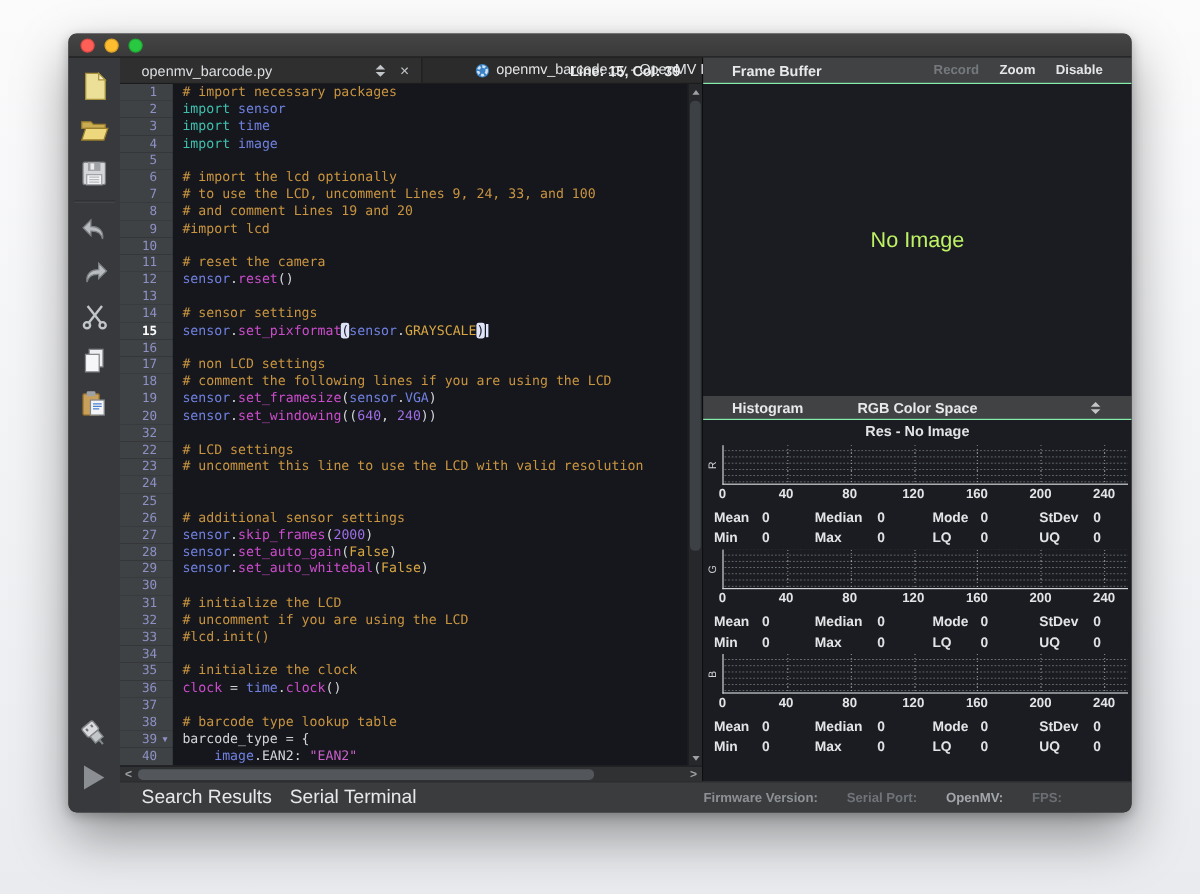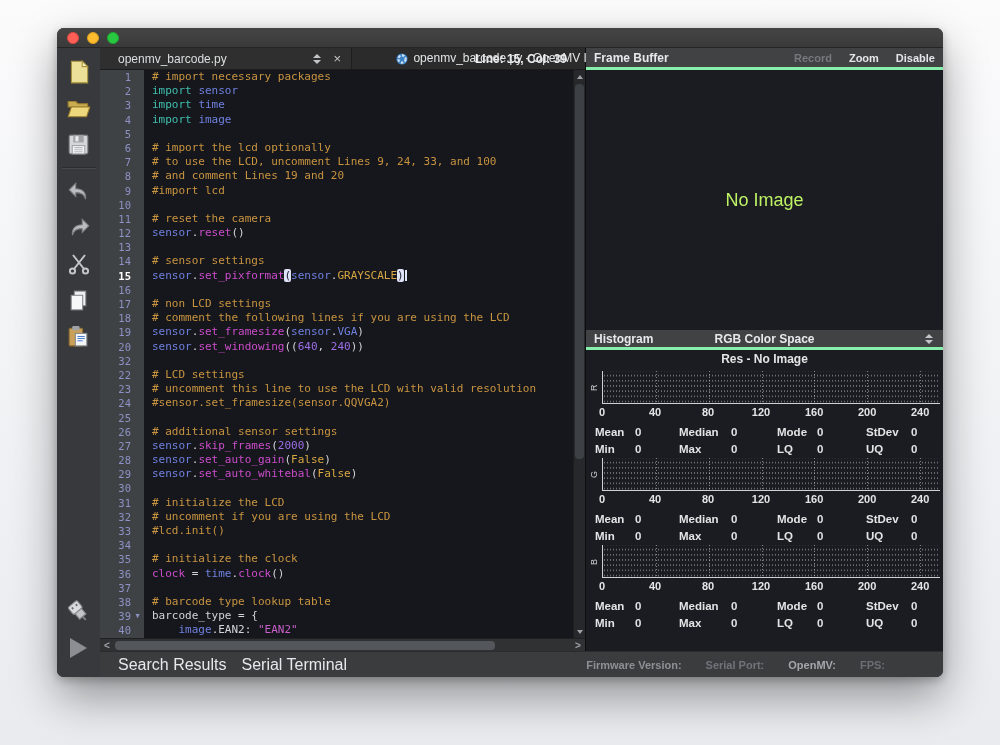--- a/index.html
+++ b/index.html
@@ -98,22 +98,22 @@
     display:flex; align-items:center; justify-content:center; color:#9fa2a5;
     font-size:10px; font-weight:bold; }
   .hscroll .arr.left { left:0; } .hscroll .arr.right { right:0; }
   .h-thumb { position:absolute; top:1.5px; bottom:1.5px; left:15px;
     width:calc(100% - 105px); background:#53565b; border-radius:4px; }
 
   
   .right-panel { width:358px; flex:0 0 358px; display:flex; flex-direction:column;
     border-left:1px solid #0d0e10; }
   .panel-header { height:22px; flex:0 0 22px; background:#404244; display:flex;
-    align-items:center; padding:0 8px; position:relative;
-    border-bottom:3px solid #86efac; }
+    align-items:center; padding:0 24px; position:relative;
+    border-bottom:1px solid #86efac; }
   .panel-title { font-size:12px; font-weight:bold; color:#e6e8ea; }
   .fb-buttons { margin-left:auto; display:flex; gap:17px; }
   .fb-btn { font-size:11px; font-weight:bold; color:#e4e6e8; }
   .fb-btn.disabled { color:#76797c; }
   .fb-canvas { height:260px; flex:0 0 260px; background:#1a1c21; display:flex;
     align-items:center; justify-content:center; }
   .no-image { font-size:18px; color:#bef264; }
 
   .hist-header { height:20px; flex:0 0 20px; }
   .hist-combo-label { position:absolute; left:0; right:0; text-align:center;
@@ -281,21 +281,21 @@
                 <div class="code-row"><div class="gutter-cell"><span class="ln">14</span><span class="fold"></span></div><div class="code-cell"><span class="tk-c"># sensor settings</span></div></div>
                 <div class="code-row"><div class="gutter-cell"><span class="ln ln-current">15</span><span class="fold"></span></div><div class="code-cell"><span class="tk-o">sensor</span><span class="tk-w">.</span><span class="tk-m">set_pixformat</span><span class="tk-hb">(</span><span class="tk-o">sensor</span><span class="tk-w">.</span><span class="tk-x">GRAYSCALE</span><span class="tk-hb">)</span><span class="caret"></span></div></div>
                 <div class="code-row"><div class="gutter-cell"><span class="ln">16</span><span class="fold"></span></div><div class="code-cell"></div></div>
                 <div class="code-row"><div class="gutter-cell"><span class="ln">17</span><span class="fold"></span></div><div class="code-cell"><span class="tk-c"># non LCD settings</span></div></div>
                 <div class="code-row"><div class="gutter-cell"><span class="ln">18</span><span class="fold"></span></div><div class="code-cell"><span class="tk-c"># comment the following lines if you are using the LCD</span></div></div>
                 <div class="code-row"><div class="gutter-cell"><span class="ln">19</span><span class="fold"></span></div><div class="code-cell"><span class="tk-o">sensor</span><span class="tk-w">.</span><span class="tk-m">set_framesize</span><span class="tk-w">(</span><span class="tk-o">sensor</span><span class="tk-w">.</span><span class="tk-o">VGA</span><span class="tk-w">)</span></div></div>
                 <div class="code-row"><div class="gutter-cell"><span class="ln">20</span><span class="fold"></span></div><div class="code-cell"><span class="tk-o">sensor</span><span class="tk-w">.</span><span class="tk-m">set_windowing</span><span class="tk-w">((</span><span class="tk-n">640</span><span class="tk-w">, </span><span class="tk-n">240</span><span class="tk-w">))</span></div></div>
                 <div class="code-row"><div class="gutter-cell"><span class="ln">32</span><span class="fold"></span></div><div class="code-cell"></div></div>
                 <div class="code-row"><div class="gutter-cell"><span class="ln">22</span><span class="fold"></span></div><div class="code-cell"><span class="tk-c"># LCD settings</span></div></div>
                 <div class="code-row"><div class="gutter-cell"><span class="ln">23</span><span class="fold"></span></div><div class="code-cell"><span class="tk-c"># uncomment this line to use the LCD with valid resolution</span></div></div>
-                <div class="code-row"><div class="gutter-cell"><span class="ln">24</span><span class="fold"></span></div><div class="code-cell"><span class="tk-c">#sensor.set_framesize(sensor.QQVGA2)</span></div></div>
+                <div class="code-row"><div class="gutter-cell"><span class="ln">24</span><span class="fold"></span></div></div>
                 <div class="code-row"><div class="gutter-cell"><span class="ln">25</span><span class="fold"></span></div><div class="code-cell"></div></div>
                 <div class="code-row"><div class="gutter-cell"><span class="ln">26</span><span class="fold"></span></div><div class="code-cell"><span class="tk-c"># additional sensor settings</span></div></div>
                 <div class="code-row"><div class="gutter-cell"><span class="ln">27</span><span class="fold"></span></div><div class="code-cell"><span class="tk-o">sensor</span><span class="tk-w">.</span><span class="tk-m">skip_frames</span><span class="tk-w">(</span><span class="tk-n">2000</span><span class="tk-w">)</span></div></div>
                 <div class="code-row"><div class="gutter-cell"><span class="ln">28</span><span class="fold"></span></div><div class="code-cell"><span class="tk-o">sensor</span><span class="tk-w">.</span><span class="tk-m">set_auto_gain</span><span class="tk-w">(</span><span class="tk-x">False</span><span class="tk-w">)</span></div></div>
                 <div class="code-row"><div class="gutter-cell"><span class="ln">29</span><span class="fold"></span></div><div class="code-cell"><span class="tk-o">sensor</span><span class="tk-w">.</span><span class="tk-m">set_auto_whitebal</span><span class="tk-w">(</span><span class="tk-x">False</span><span class="tk-w">)</span></div></div>
                 <div class="code-row"><div class="gutter-cell"><span class="ln">30</span><span class="fold"></span></div><div class="code-cell"></div></div>
                 <div class="code-row"><div class="gutter-cell"><span class="ln">31</span><span class="fold"></span></div><div class="code-cell"><span class="tk-c"># initialize the LCD</span></div></div>
                 <div class="code-row"><div class="gutter-cell"><span class="ln">32</span><span class="fold"></span></div><div class="code-cell"><span class="tk-c"># uncomment if you are using the LCD</span></div></div>
                 <div class="code-row"><div class="gutter-cell"><span class="ln">33</span><span class="fold"></span></div><div class="code-cell"><span class="tk-c">#lcd.init()</span></div></div>
                 <div class="code-row"><div class="gutter-cell"><span class="ln">34</span><span class="fold"></span></div><div class="code-cell"></div></div>

